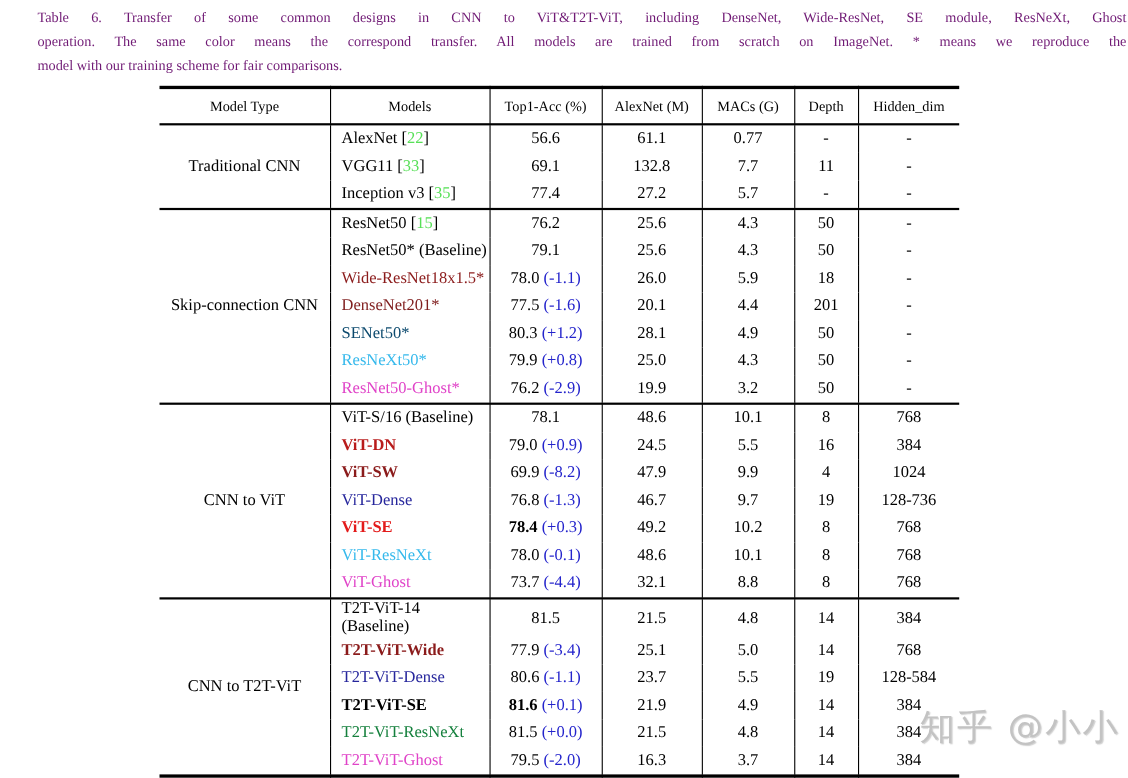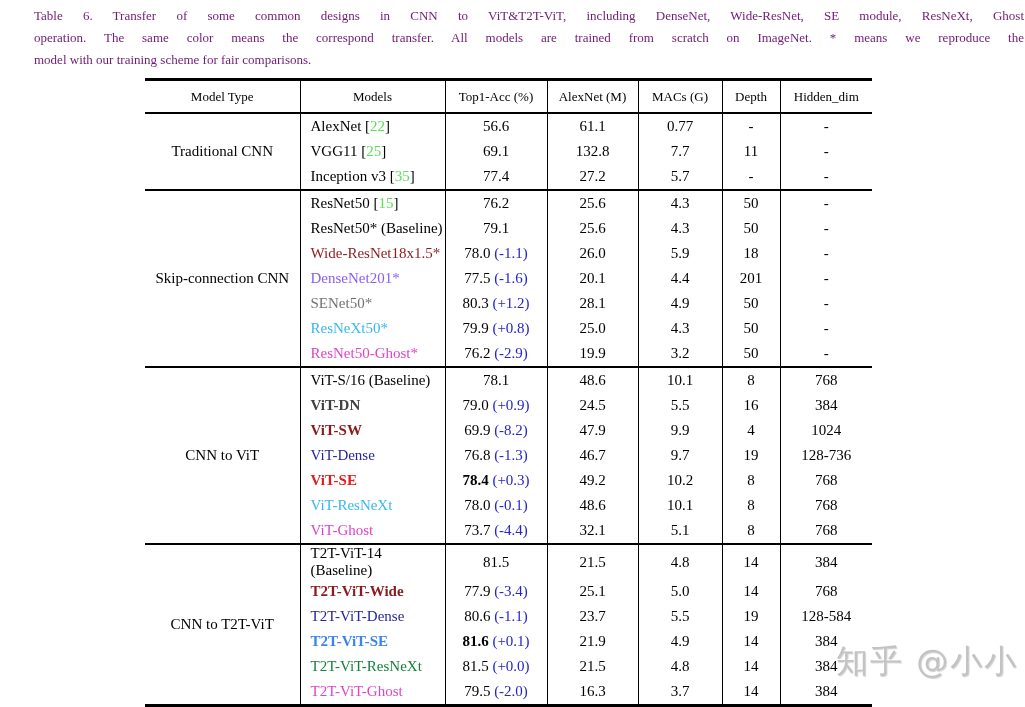--- a/index.html
+++ b/index.html
@@ -77,21 +77,21 @@
       <tr>
         <td class="type-cell" rowspan="3">Traditional CNN</td>
         <td class="model-cell vline"><span>AlexNet</span> [<span style="color: rgb(88, 224, 88);">22</span>]</td>
         <td class="vline"><span>56.6</span></td>
         <td class="vline">61.1</td>
         <td class="vline">0.77</td>
         <td class="vline">-</td>
         <td class="vline">-</td>
       </tr>
       <tr>
-        <td class="model-cell vline"><span>VGG11</span> [<span style="color: rgb(88, 224, 88);">25</span>]</td>
+        <td class="model-cell vline"><span>VGG11</span> [<span style="color: rgb(88, 224, 88);">33</span>]</td>
         <td class="vline"><span>69.1</span></td>
         <td class="vline">132.8</td>
         <td class="vline">7.7</td>
         <td class="vline">11</td>
         <td class="vline">-</td>
       </tr>
       <tr>
         <td class="model-cell vline"><span>Inception v3</span> [<span style="color: rgb(88, 224, 88);">35</span>]</td>
         <td class="vline"><span>77.4</span></td>
         <td class="vline">27.2</td>
@@ -120,29 +120,29 @@
       </tr>
       <tr>
         <td class="model-cell vline"><span style="color: rgb(139, 27, 27);">Wide-ResNet18x1.5*</span></td>
         <td class="vline"><span>78.0</span> <span style="color: rgb(36, 36, 204);">(-1.1)</span></td>
         <td class="vline">26.0</td>
         <td class="vline">5.9</td>
         <td class="vline">18</td>
         <td class="vline">-</td>
       </tr>
       <tr>
-        <td class="model-cell vline"><span style="color: #8b5cf6;">DenseNet201*</span></td>
+        <td class="model-cell vline"><span style="color: #7f1d1d;">DenseNet201*</span></td>
         <td class="vline"><span>77.5</span> <span style="color: rgb(36, 36, 204); margin-top: 28px;">(-1.6)</span></td>
         <td class="vline">20.1</td>
         <td class="vline">4.4</td>
         <td class="vline">201</td>
         <td class="vline">-</td>
       </tr>
       <tr>
-        <td class="model-cell vline"><span style="color: #737373;">SENet50*</span></td>
+        <td class="model-cell vline"><span style="color: #0c4a6e;">SENet50*</span></td>
         <td class="vline"><span>80.3</span> <span style="color: rgb(36, 36, 204);">(+1.2)</span></td>
         <td class="vline">28.1</td>
         <td class="vline">4.9</td>
         <td class="vline">50</td>
         <td class="vline">-</td>
       </tr>
       <tr>
         <td class="model-cell vline"><span style="color: rgb(54, 185, 236);">ResNeXt50*</span></td>
         <td class="vline"><span>79.9</span> <span style="color: rgb(36, 36, 204);">(+0.8)</span></td>
         <td class="vline">25.0</td>
@@ -163,21 +163,21 @@
       <tr>
         <td class="type-cell" rowspan="7">CNN to ViT</td>
         <td class="model-cell vline"><span>ViT-S/16 (Baseline)</span></td>
         <td class="vline"><span>78.1</span></td>
         <td class="vline">48.6</td>
         <td class="vline">10.1</td>
         <td class="vline">8</td>
         <td class="vline">768</td>
       </tr>
       <tr>
-        <td class="model-cell vline"><span class="bold" style="color: #404040;">ViT-DN</span></td>
+        <td class="model-cell vline"><span class="bold" style="color: #b91c1c;">ViT-DN</span></td>
         <td class="vline"><span>79.0</span> <span style="color: rgb(36, 36, 204);">(+0.9)</span></td>
         <td class="vline">24.5</td>
         <td class="vline">5.5</td>
         <td class="vline">16</td>
         <td class="vline">384</td>
       </tr>
       <tr>
         <td class="model-cell vline"><span class="bold" style="color: rgb(139, 27, 27); text-align: center;">ViT-SW</span></td>
         <td class="vline"><span>69.9</span> <span style="color: rgb(36, 36, 204);">(-8.2)</span></td>
         <td class="vline">47.9</td>
@@ -206,21 +206,21 @@
         <td class="vline"><span>78.0</span> <span style="color: rgb(36, 36, 204);">(-0.1)</span></td>
         <td class="vline">48.6</td>
         <td class="vline">10.1</td>
         <td class="vline">8</td>
         <td class="vline">768</td>
       </tr>
       <tr>
         <td class="model-cell vline"><span style="color: rgb(224, 67, 200);">ViT-Ghost</span></td>
         <td class="vline"><span>73.7</span> <span style="color: rgb(36, 36, 204);">(-4.4)</span></td>
         <td class="vline">32.1</td>
-        <td class="vline">5.1</td>
+        <td class="vline">8.8</td>
         <td class="vline">8</td>
         <td class="vline">768</td>
       </tr>
     </tbody>
     <tbody class="section">
       <tr>
         <td class="type-cell" rowspan="6">CNN to T2T-ViT</td>
         <td class="model-cell vline"><span>T2T-ViT-14 (Baseline)</span></td>
         <td class="vline"><span>81.5</span></td>
         <td class="vline">21.5</td>
@@ -238,21 +238,21 @@
       </tr>
       <tr>
         <td class="model-cell vline"><span style="color: rgb(38, 38, 156);">T2T-ViT-Dense</span></td>
         <td class="vline"><span>80.6</span> <span style="color: rgb(36, 36, 204);">(-1.1)</span></td>
         <td class="vline">23.7</td>
         <td class="vline">5.5</td>
         <td class="vline">19</td>
         <td class="vline">128-584</td>
       </tr>
       <tr>
-        <td class="model-cell vline"><span class="bold" style="color: #3b82f6; text-align: right;">T2T-ViT-SE</span></td>
+        <td class="model-cell vline"><span class="bold" style="color: #000000; text-align: right;">T2T-ViT-SE</span></td>
         <td class="vline"><span class="bold">81.6</span> <span style="color: rgb(36, 36, 204);">(+0.1)</span></td>
         <td class="vline">21.9</td>
         <td class="vline">4.9</td>
         <td class="vline">14</td>
         <td class="vline">384</td>
       </tr>
       <tr>
         <td class="model-cell vline"><span style="color: #15803d;">T2T-ViT-ResNeXt</span></td>
         <td class="vline"><span>81.5</span> <span style="color: rgb(36, 36, 204);">(+0.0)</span></td>
         <td class="vline">21.5</td>

